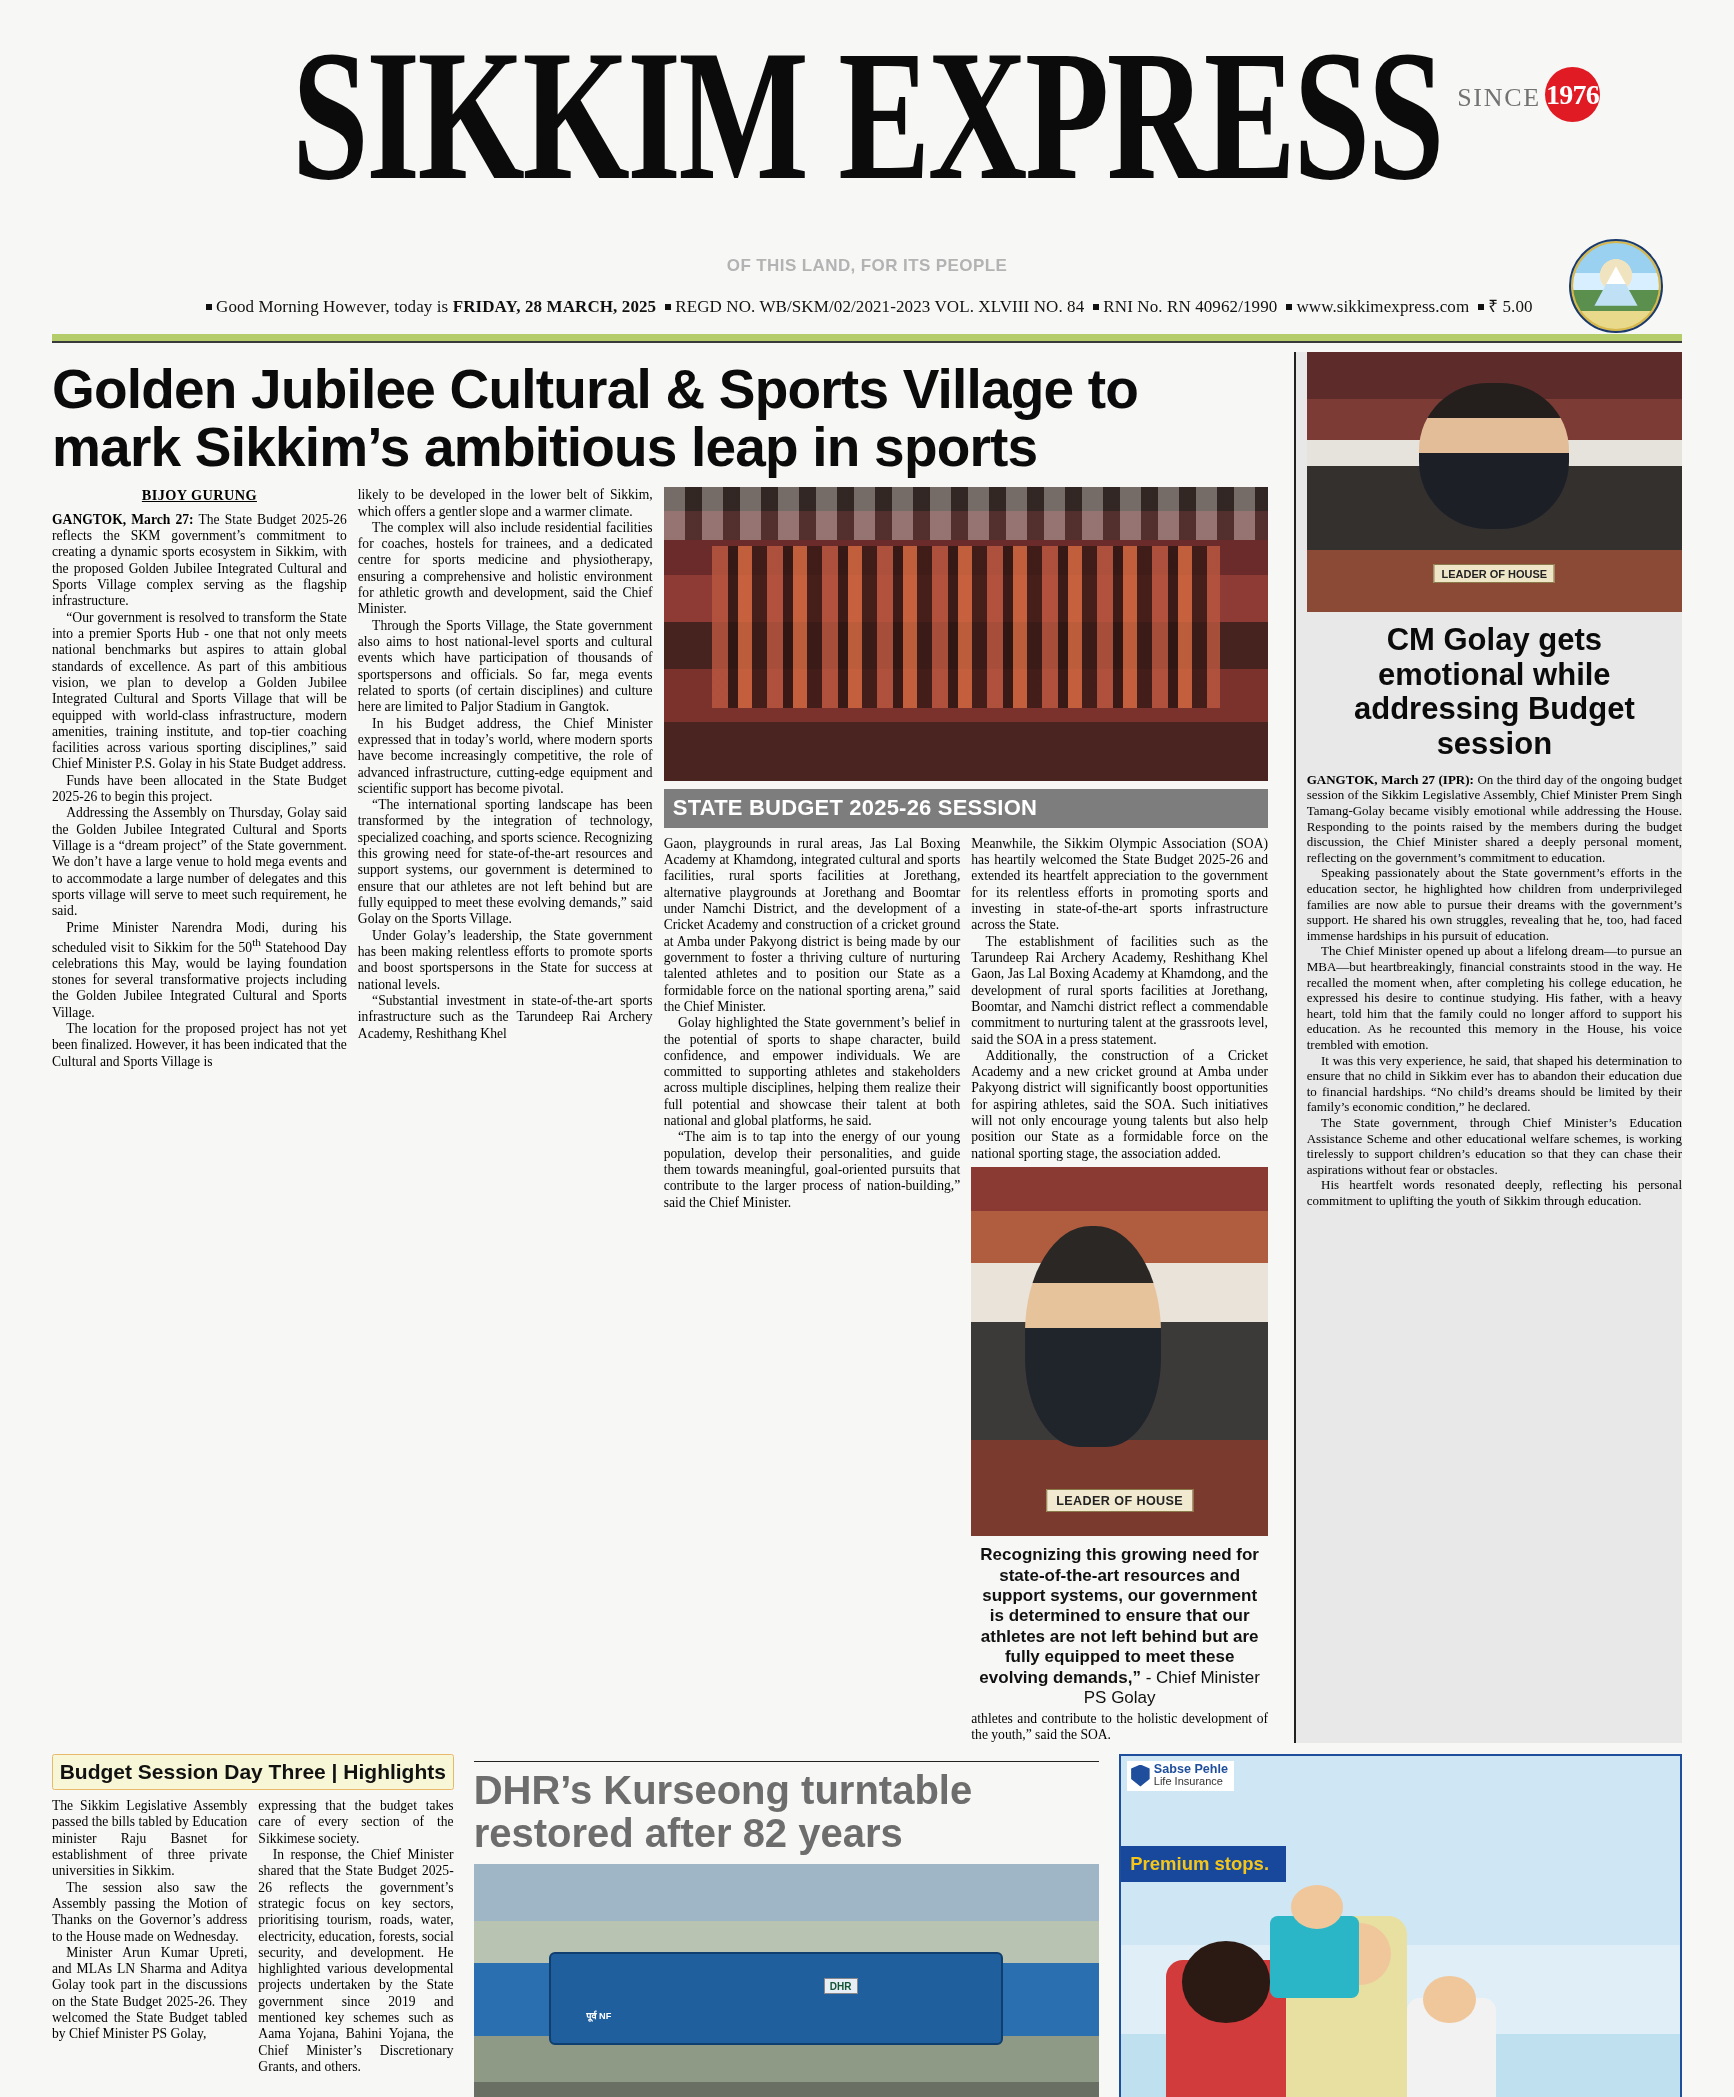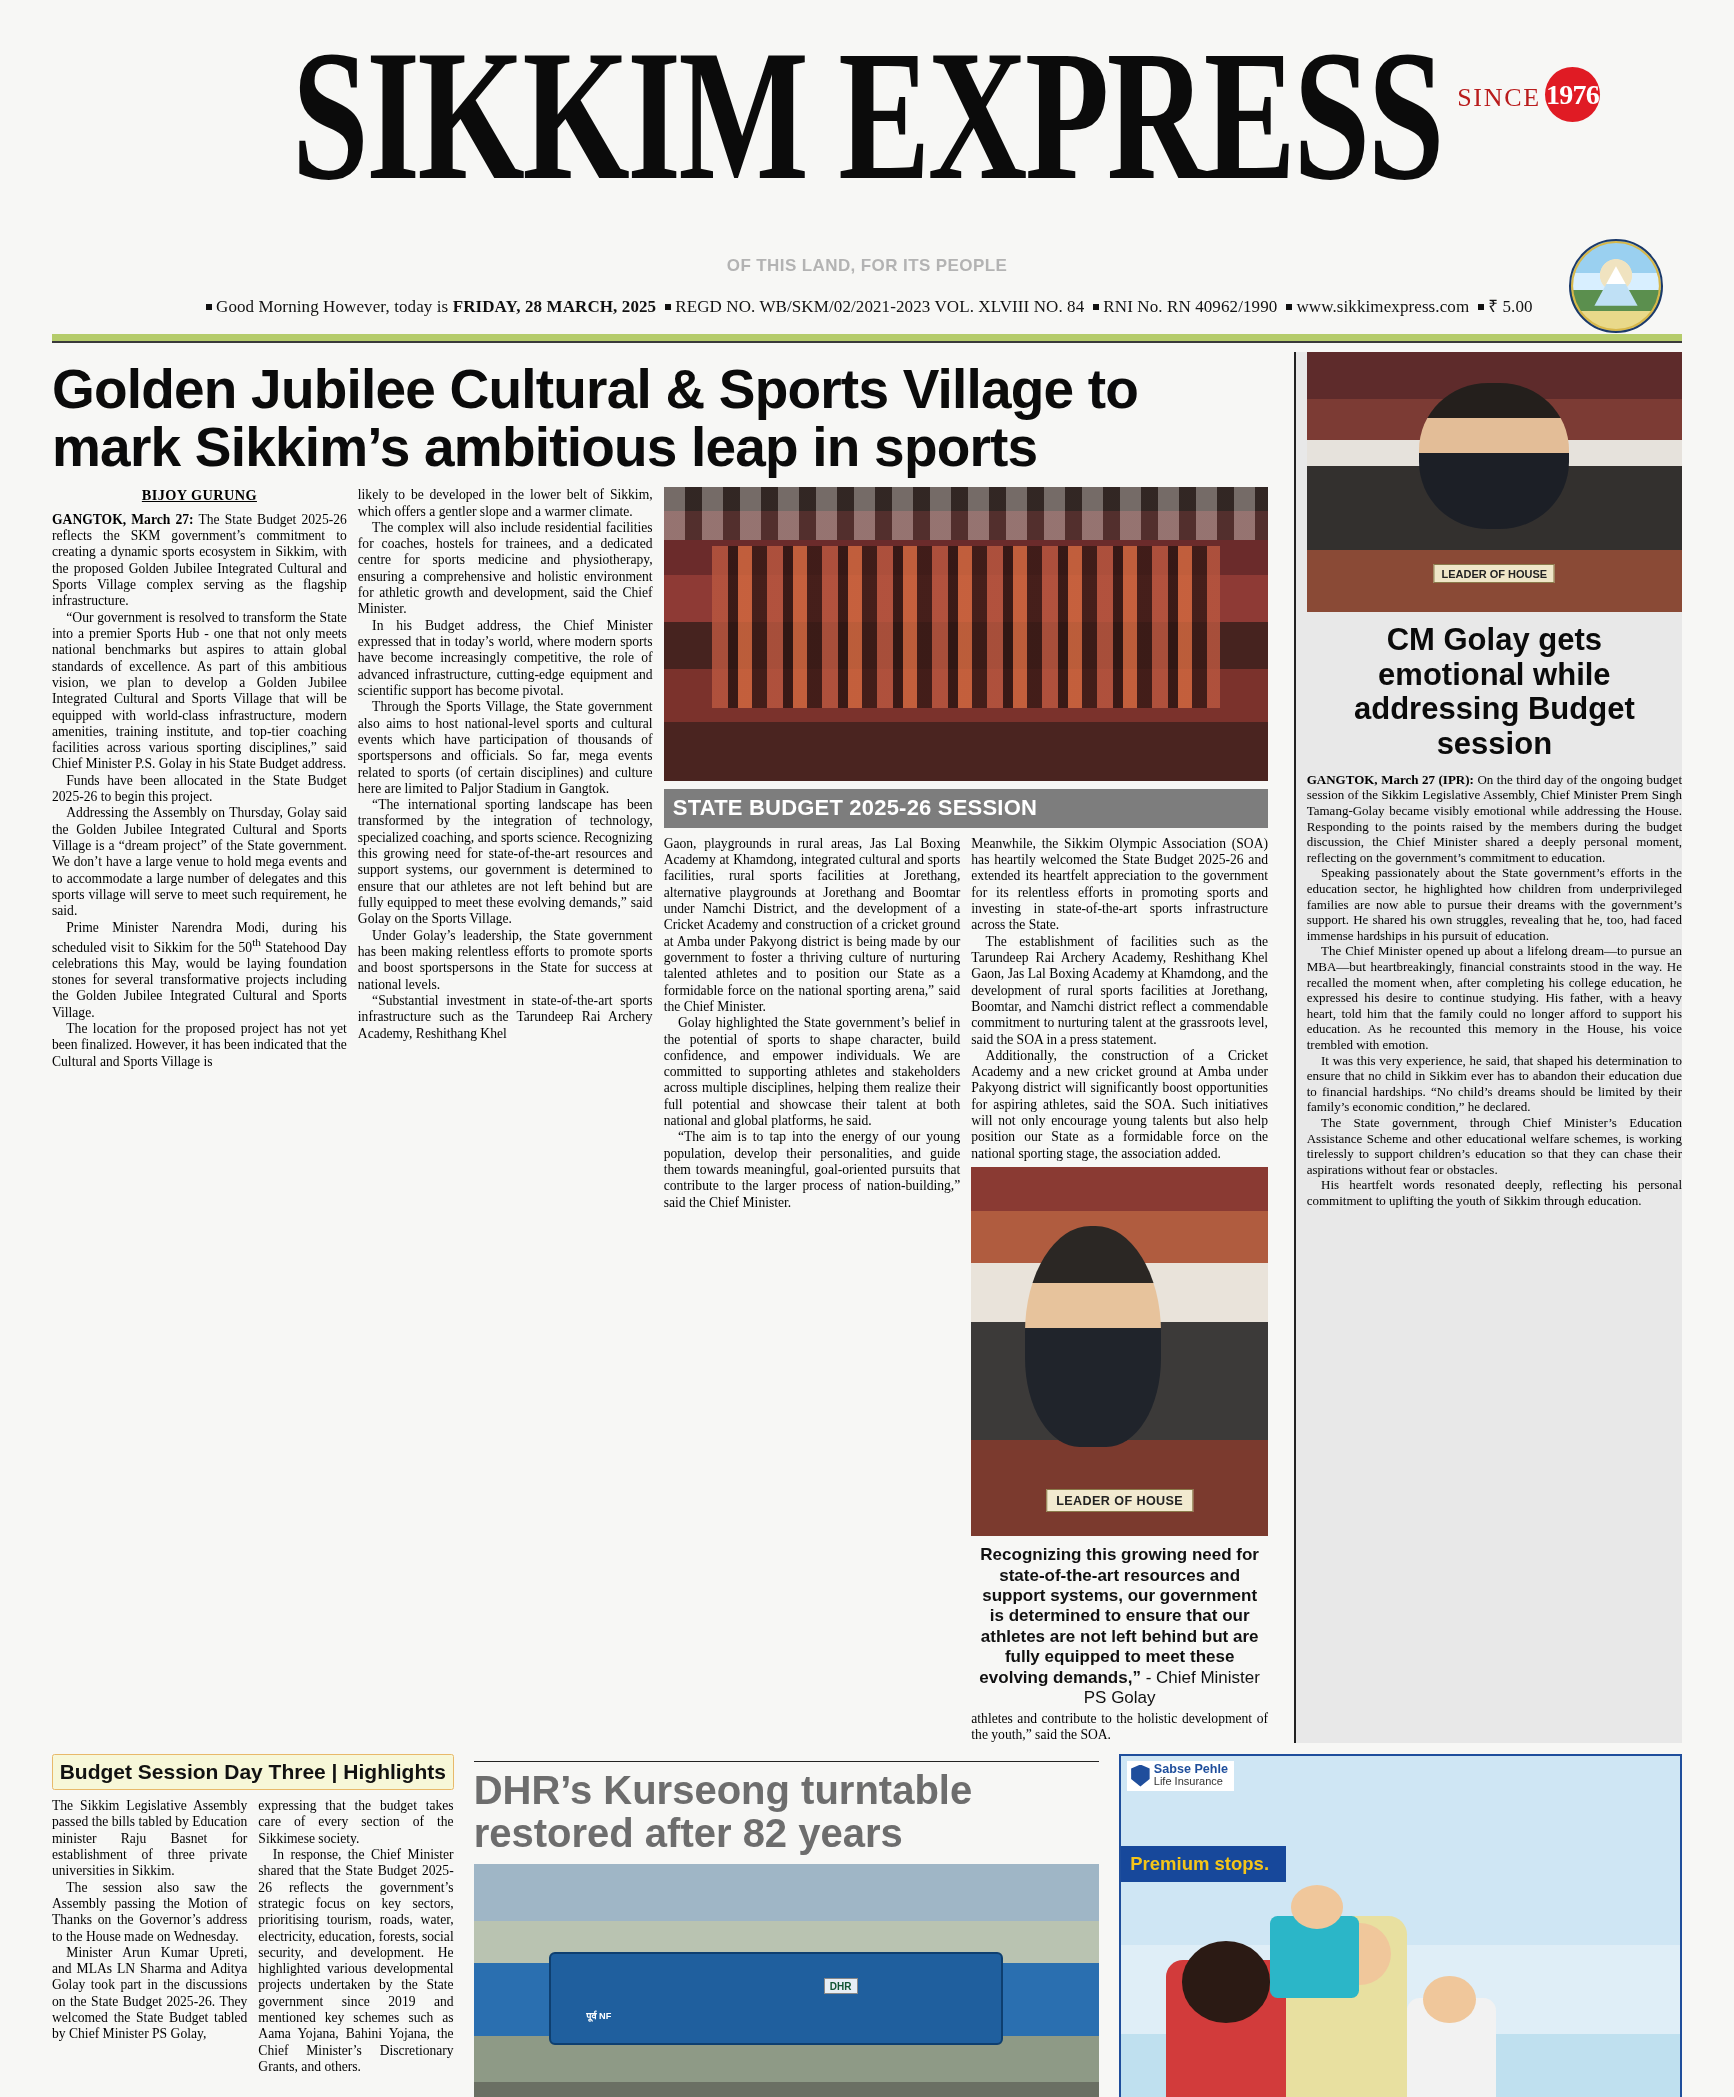--- a/index.html
+++ b/index.html
@@ -2,21 +2,21 @@
 <html style="font-size:6.7px"><head>
 <meta charset="utf-8">
 <style>
   html,body{margin:0;padding:0;background:#8a8a8a;}
   body{font-family:"Liberation Serif",serif;}
   .page{width:1734px;height:2626px;background:#f7f7f5;position:relative;overflow:hidden;box-sizing:border-box;}
 
   
   .masthead{position:relative;height:336px;}
   .since-badge{position:absolute;right:134px;top:67px;display:flex;align-items:flex-end;gap:4.2px;}
-  .since-word{font-family:"Liberation Serif",serif;font-size:26px;letter-spacing:1.7px;color:#b91c1c;font-weight:400;padding-bottom:9.2px;}
+  .since-word{font-family:"Liberation Serif",serif;font-size:26px;letter-spacing:1.7px;color:#737373;font-weight:400;padding-bottom:9.2px;}
   .since-oval{width:55px;height:55px;border-radius:50%;background:#e01b24;display:flex;align-items:center;justify-content:center;}
   .since-year{color:#fff;font-family:"Liberation Serif",serif;font-weight:700;font-size:28px;letter-spacing:-0.8px;}
   .sx-title{text-align:center;font-family:"Liberation Serif",serif;font-weight:700;font-size:138px;line-height:0.92;letter-spacing:-2.5px;color:#0b0b0b;margin:0;padding:23px 0 0 0;transform:scaleY(1.35);transform-origin:center top;}
   .sx-tagline{text-align:center;font-family:"Liberation Sans",sans-serif;font-weight:700;font-size:17px;letter-spacing:0.4px;color:#b3b3b3;margin-top:106px;}
   .emblem{position:absolute;right:71px;top:239px;width:90px;height:90px;border-radius:50%;
      background:
        radial-gradient(circle at 50% 38%, #f0e3c0 0 22%, rgba(240,227,192,0) 23%),
        linear-gradient(#9ad0f0 0 36%, #d8efff 36% 55%, #5b8f4e 55% 78%, #e9d98a 78% 100%);
      border:2.9px solid #1b3a6b;box-shadow:0 0 0 2.1px #d8b84a inset;}
   .emblem:after{content:"";position:absolute;left:26%;top:28%;width:48%;height:44%;background:linear-gradient(#ffffff 0 45%,#bfe0f5 45% 100%);clip-path:polygon(50% 0,100% 100%,0 100%);}
@@ -149,22 +149,22 @@
                 <p class="art">Funds have been allocated in the State Budget 2025-26 to begin this project.</p>
                 <p class="art">Addressing the Assembly on Thursday, Golay said the Golden Jubilee Integrated Cultural and Sports Village is a “dream project” of the State government. We don’t have a large venue to hold mega events and to accommodate a large number of delegates and this sports village will serve to meet such requirement, he said.</p>
                 <p class="art">Prime Minister Narendra Modi, during his scheduled visit to Sikkim for the 50<sup>th</sup> Statehood Day celebrations this May, would be laying foundation stones for several transformative projects including the Golden Jubilee Integrated Cultural and Sports Village.</p>
                 <p class="art">The location for the proposed project has not yet been finalized. However, it has been indicated that the Cultural and Sports Village is</p>
               </div>
           </div>
           <div class="col">
             <div>
                 <p class="art first">likely to be developed in the lower belt of Sikkim, which offers a gentler slope and a warmer climate.</p>
                 <p class="art">The complex will also include residential facilities for coaches, hostels for trainees, and a dedicated centre for sports medicine and physiotherapy, ensuring a comprehensive and holistic environment for athletic growth and development, said the Chief Minister.</p>
+                <p class="art">Through the Sports Village, the State government also aims to host national-level sports and cultural events which have participation of thousands of sportspersons and officials. So far, mega events related to sports (of certain disciplines) and culture here are limited to Paljor Stadium in Gangtok.</p>
                 <p class="art">In his Budget address, the Chief Minister expressed that in today’s world, where modern sports have become increasingly competitive, the role of advanced infrastructure, cutting-edge equipment and scientific support has become pivotal.</p>
-                <p class="art">Through the Sports Village, the State government also aims to host national-level sports and cultural events which have participation of thousands of sportspersons and officials. So far, mega events related to sports (of certain disciplines) and culture here are limited to Paljor Stadium in Gangtok.</p>
                 <p class="art">“The international sporting landscape has been transformed by the integration of technology, specialized coaching, and sports science. Recognizing this growing need for state-of-the-art resources and support systems, our government is determined to ensure that our athletes are not left behind but are fully equipped to meet these evolving demands,” said Golay on the Sports Village.</p>
                 <p class="art">Under Golay’s leadership, the State government has been making relentless efforts to promote sports and boost sportspersons in the State for success at national levels.</p>
                 <p class="art">“Substantial investment in state-of-the-art sports infrastructure such as the Tarundeep Rai Archery Academy, Reshithang Khel</p>
               </div>
           </div>
           <div class="col" style="flex:2.05">
             <div class="photo photo-assembly"></div>
             <div class="band-title">STATE BUDGET 2025-26 SESSION</div>
             <div class="cols3" style="gap:11px">
               <div class="col">

